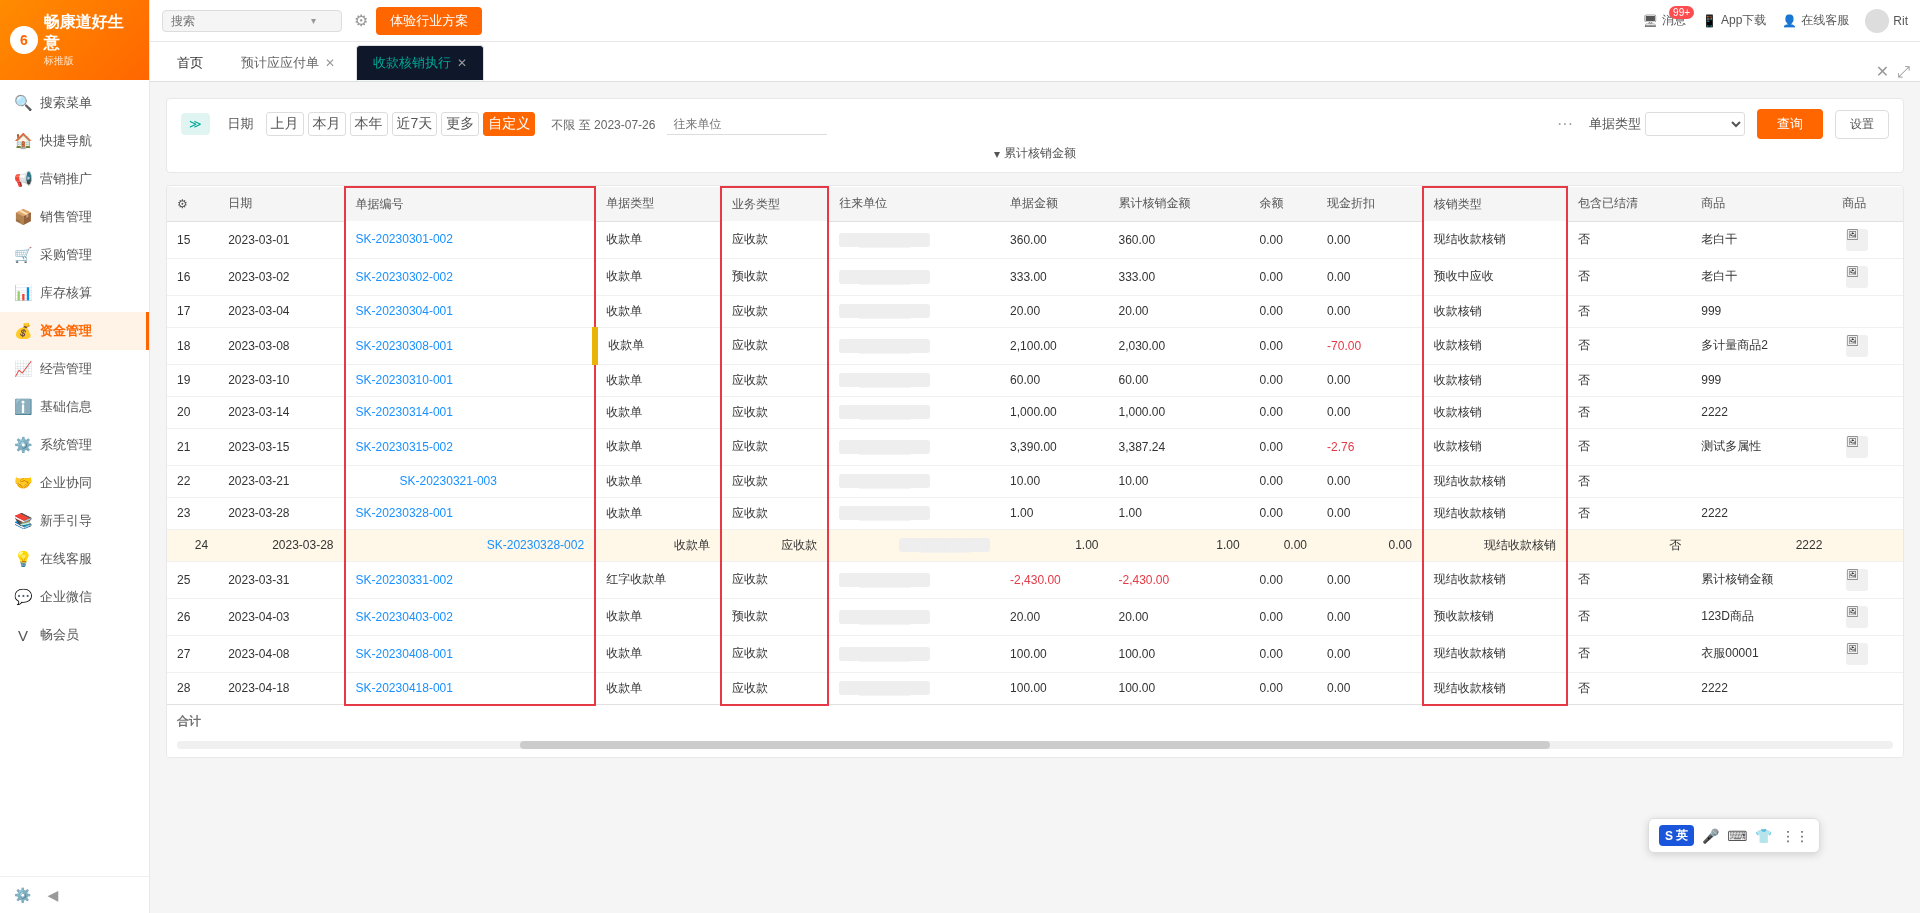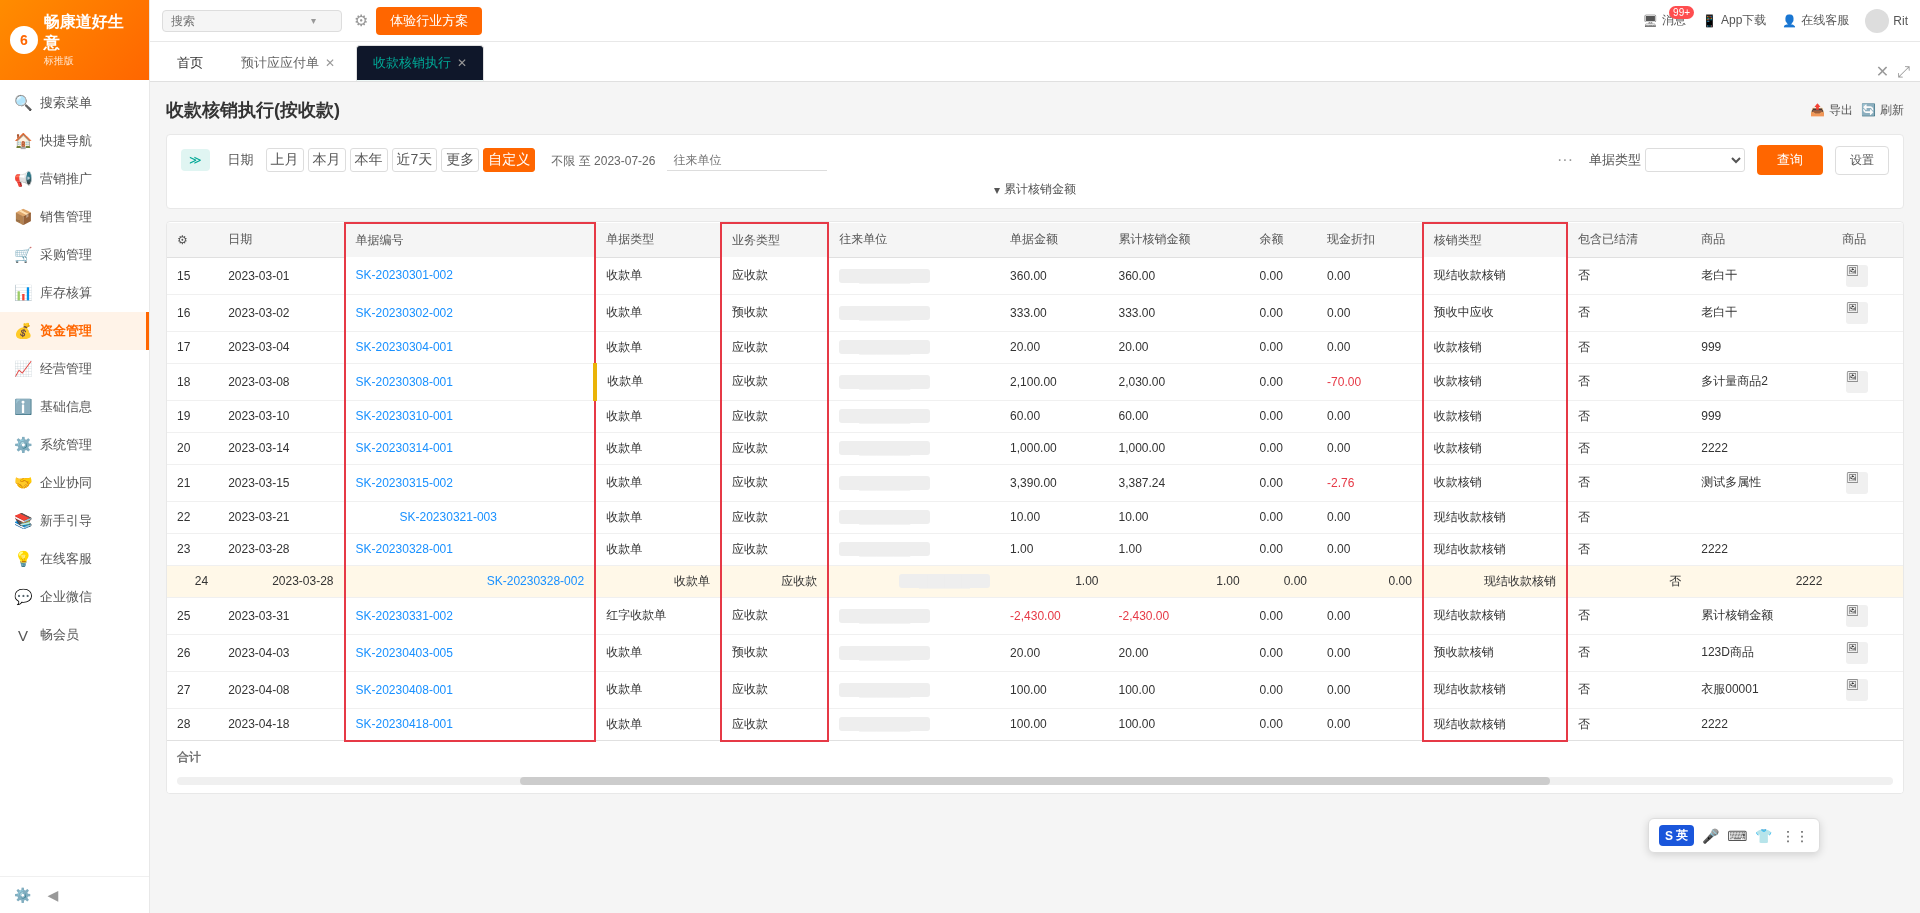--- a/index.html
+++ b/index.html
@@ -215,33 +215,20 @@
       <span class="tab-close">✕</span>
     </div>
     <div class="tabs-right">
       <span class="tabs-right-btn">✕</span>
       <span class="tabs-right-btn">⤢</span>
     </div>
   </div>
 
   <div class="content">
 
-    <div class="page-header">
-      <div class="page-title">收款核销执行(按收款)</div>
-      <div class="page-actions">
-        <div class="page-action-btn">
-          <span>📤</span>
-          <span>导出</span>
-        </div>
-        <div class="page-action-btn">
-          <span>🔄</span>
-          <span>刷新</span>
-        </div>
-      </div>
-    </div>
 
     <div class="filter-bar">
       <div class="filter-row">
         <button class="filter-toggle">≫</button>
         <span class="filter-label">日期</span>
         <div class="filter-date-btns">
           <button class="filter-date-btn">上月</button>
           <button class="filter-date-btn">本月</button>
           <button class="filter-date-btn">本年</button>
           <button class="filter-date-btn">近7天</button>
@@ -335,21 +322,21 @@
     <td>0.00</td>
     <td style="">0.00</td>
     <td style="border-left:2px solid #e63946;border-right:2px solid #e63946;">收款核销</td>
     <td>否</td>
     <td>999</td>
     <td></td>
   </tr>
             <tr>
     <td>18</td>
     <td>2023-03-08</td>
-    <td style="border-left:2px solid #e63946;border-right:4px solid #eab308;"><a style="color:#1890ff;cursor:pointer;">SK-20230308-001</a></td>
+    <td style="border-left:2px solid #e63946;border-right:6px solid #eab308;"><a style="color:#1890ff;cursor:pointer;">SK-20230308-001</a></td>
     <td>收款单</td>
     <td style="border-left:2px solid #e63946;border-right:2px solid #e63946;">应收款</td>
     <td><span style="background:#eee;color:#eee;border-radius:3px;padding:0 20px;">██████</span></td>
     <td style="">2,100.00</td>
     <td style="">2,030.00</td>
     <td>0.00</td>
     <td style="color:#e63946;">-70.00</td>
     <td style="border-left:2px solid #e63946;border-right:2px solid #e63946;">收款核销</td>
     <td>否</td>
     <td>多计量商品2</td>
@@ -463,21 +450,21 @@
     <td>0.00</td>
     <td style="">0.00</td>
     <td style="border-left:2px solid #e63946;border-right:2px solid #e63946;">现结收款核销</td>
     <td>否</td>
     <td>累计核销金额</td>
     <td><span style="display:inline-block;width:22px;height:22px;background:#f0f0f0;border-radius:3px;vertical-align:middle;margin-left:4px;font-size:10px;">🖼</span></td>
   </tr>
             <tr>
     <td>26</td>
     <td>2023-04-03</td>
-    <td style="border-left:2px solid #e63946;border-right:2px solid #e63946;"><a style="color:#1890ff;cursor:pointer;">SK-20230403-005</a></td>
+    <td style="border-left:2px solid #e63946;border-right:2px solid #e63946;"><a style="color:#1890ff;cursor:pointer;">SK-20230403-002</a></td>
     <td>收款单</td>
     <td style="border-left:2px solid #e63946;border-right:2px solid #e63946;">预收款</td>
     <td><span style="background:#eee;color:#eee;border-radius:3px;padding:0 20px;">██████</span></td>
     <td style="">20.00</td>
     <td style="">20.00</td>
     <td>0.00</td>
     <td style="">0.00</td>
     <td style="border-left:2px solid #e63946;border-right:2px solid #e63946;">预收款核销</td>
     <td>否</td>
     <td>123D商品</td>

